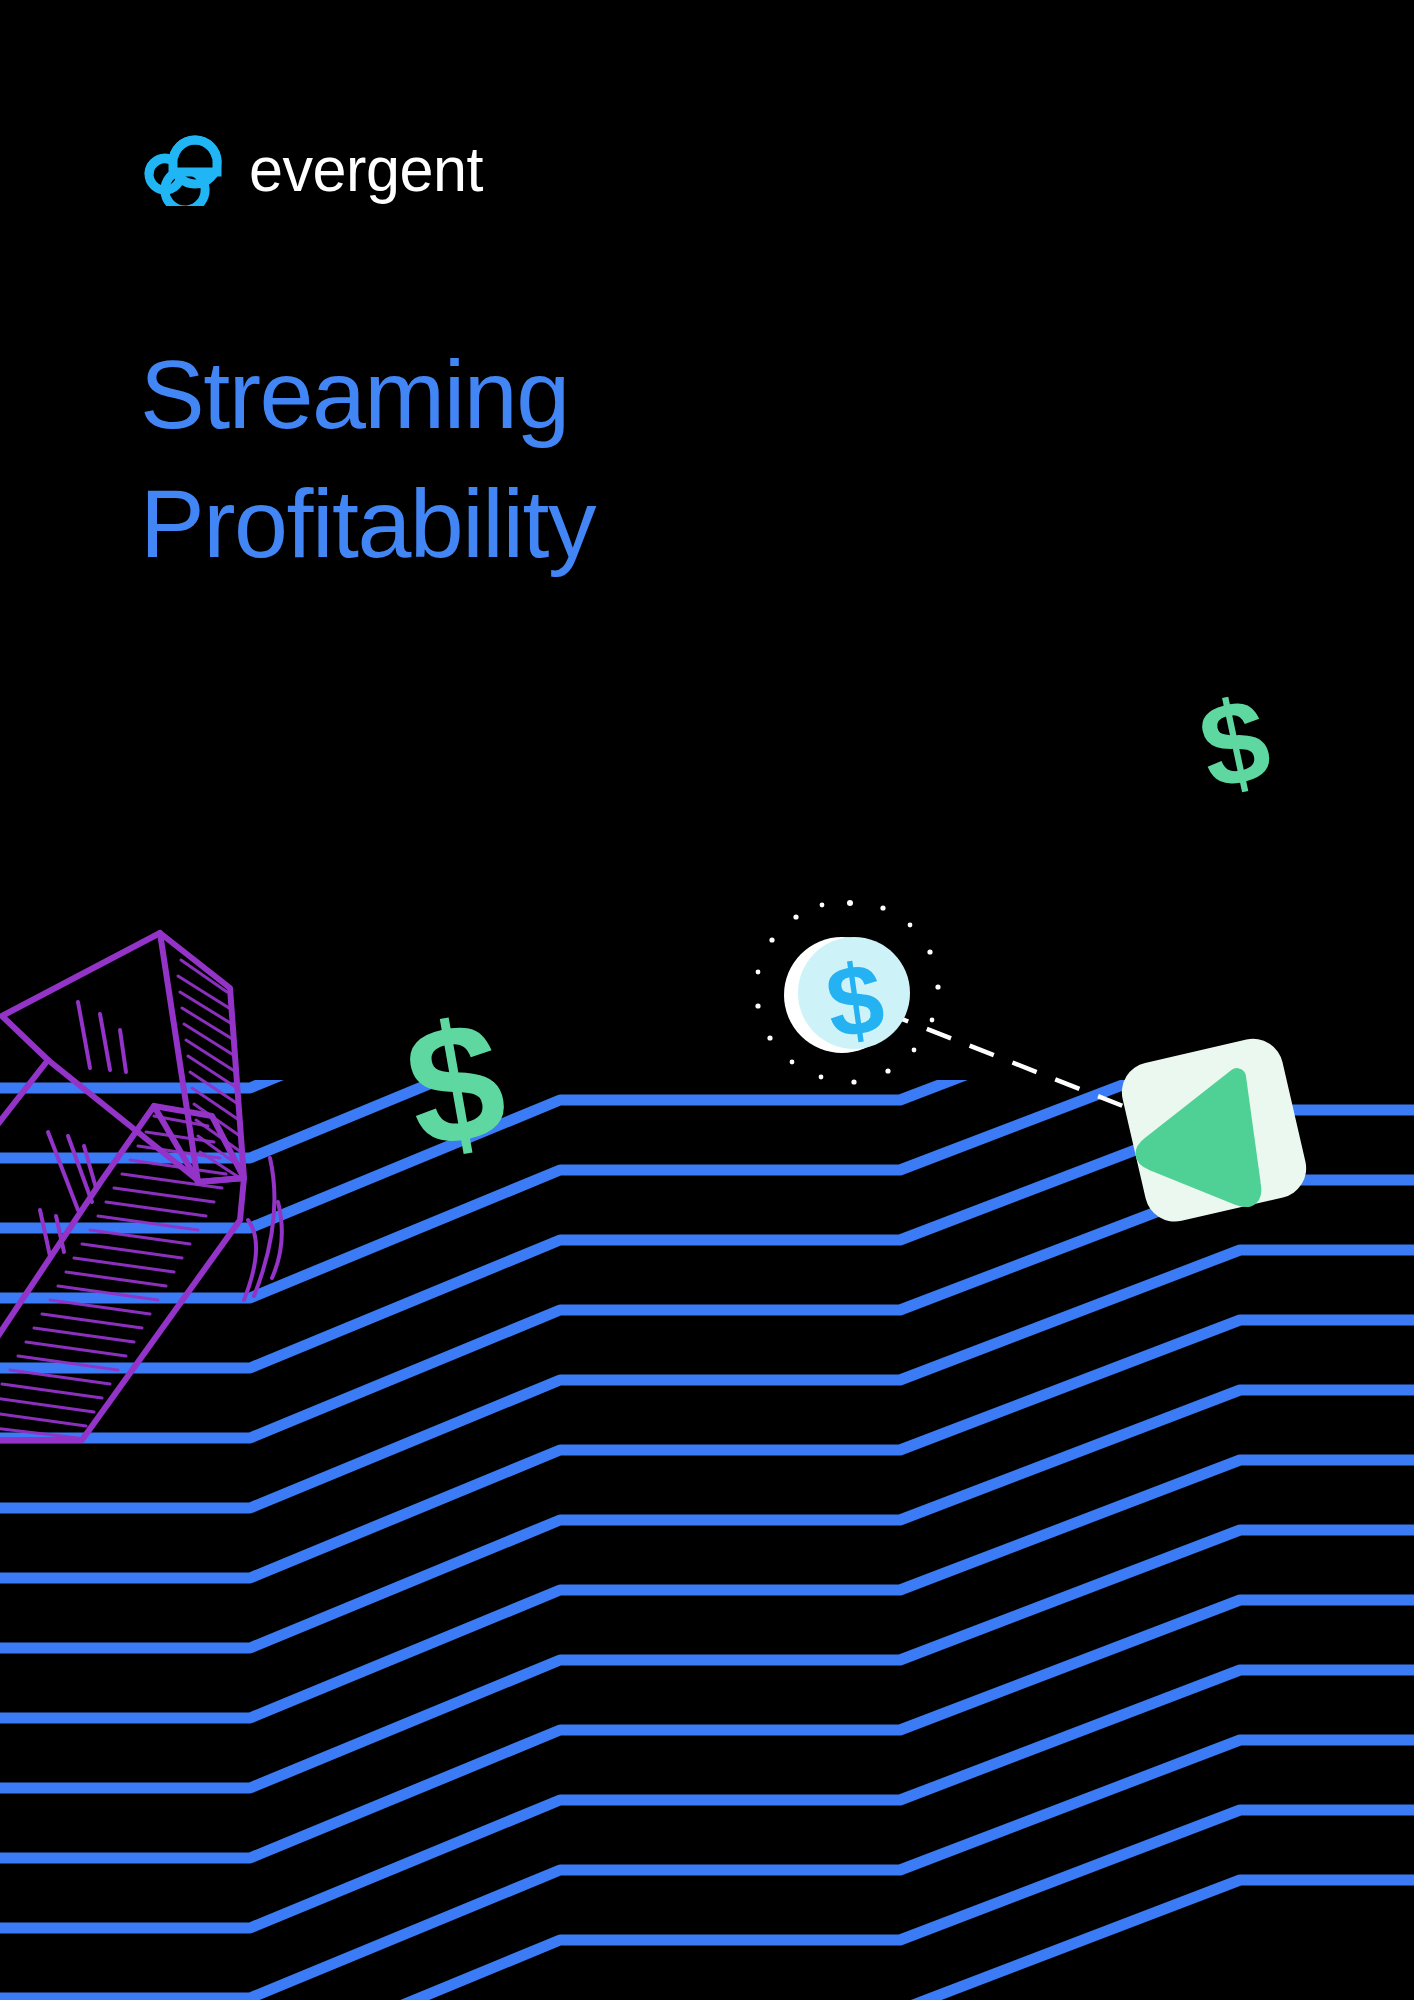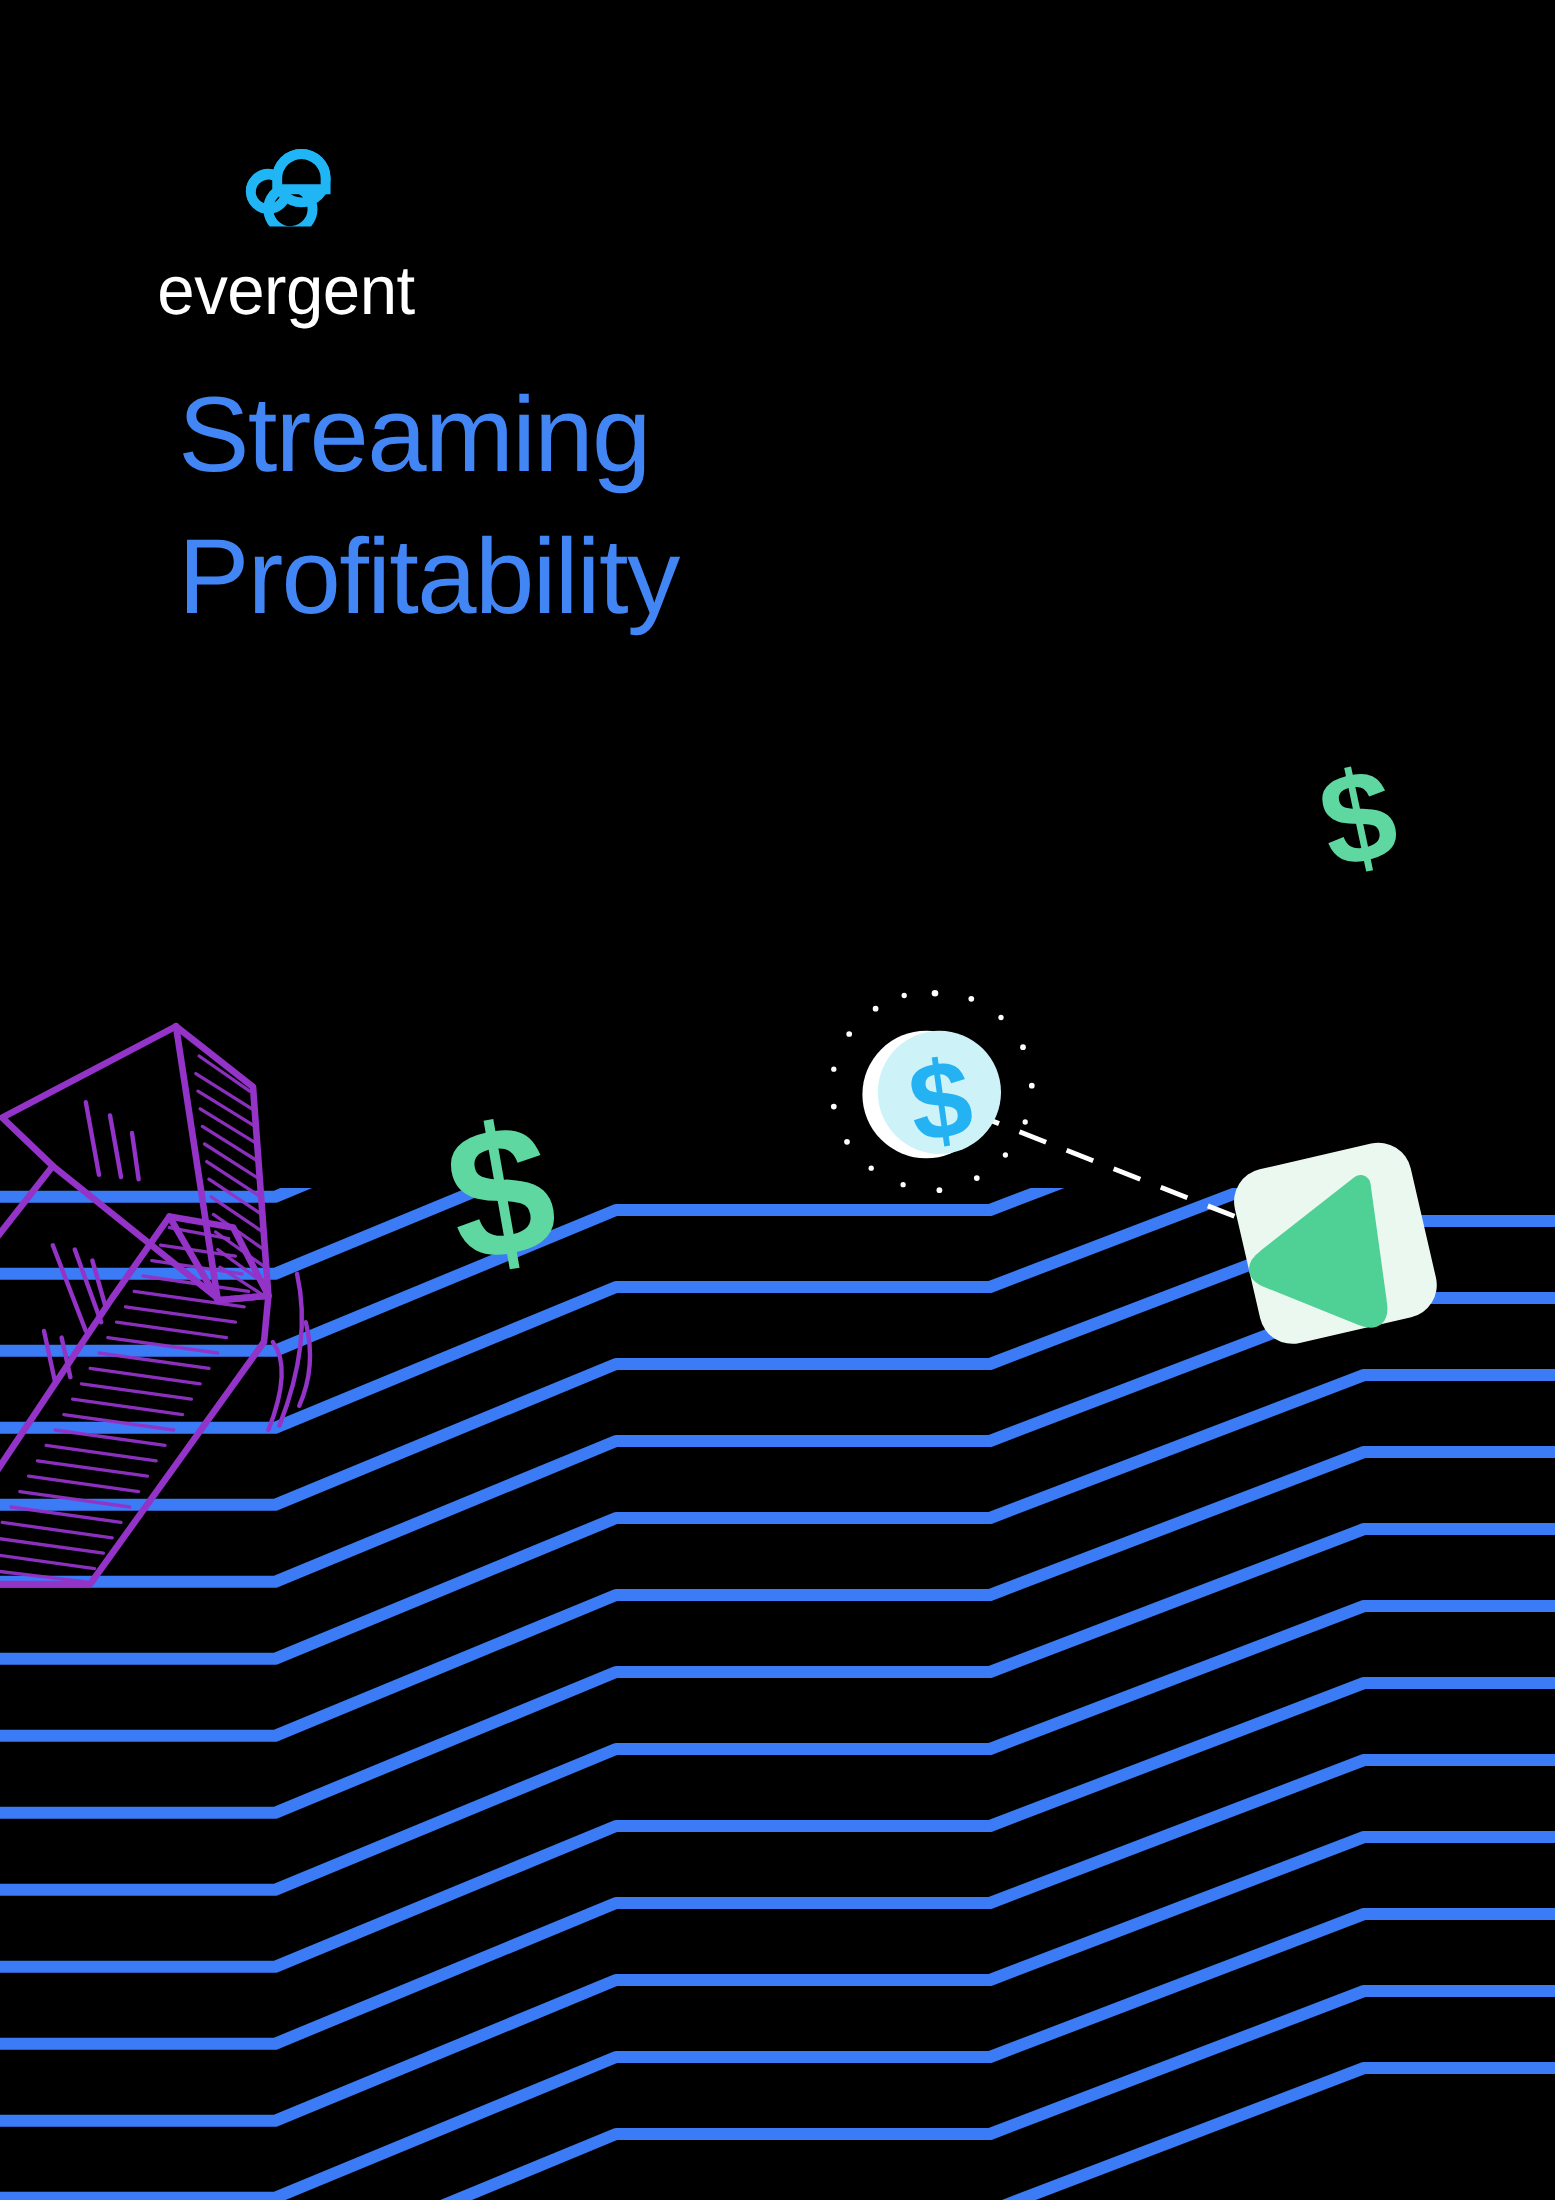--- a/index.html
+++ b/index.html
@@ -32,21 +32,20 @@
 
   
   #logo-block {
     position: absolute;
     left: 143px;
     top: 128px;
     display: flex;
     align-items: center;
     gap: 22px;
     z-index: 5;
-    flex-direction: column;
   }
   #logo-mark { display: block; }
   #logo-wordmark {
     color: #ffffff;
     font-size: 63px;
     line-height: 1;
     letter-spacing: -0.5px;
     font-weight: 400;
     font-family: "Liberation Sans", sans-serif;
     transform: scaleX(0.97);
@@ -62,21 +61,21 @@
   }
   .title-line {
     font-size: 97px;
     line-height: 1.33;
     font-weight: 300;
     letter-spacing: -1.5px;
     white-space: nowrap;
     font-family: "Liberation Sans", sans-serif;
   }
   .title-line.white { color: #ffffff; }
-  .title-line.blue  { color: #4285f4; margin-left: 22px; }
+  .title-line.blue  { color: #4285f4; }
 
   
   .art { position: absolute; z-index: 3; }
   #purple-arrow { left: -18px; top: 920px; }
   #dollar-large { left: 1180px; top: 680px; z-index: 4; }
   #dollar-small { left: 380px; top: 990px; z-index: 4; }
   #coin-badge   { left: 750px; top: 895px; z-index: 6; }
   #dashed-link  { left: 880px; top: 1008px; z-index: 4; }
   #play-card    { left: 1110px; top: 1025px; z-index: 6; }
 </style>

